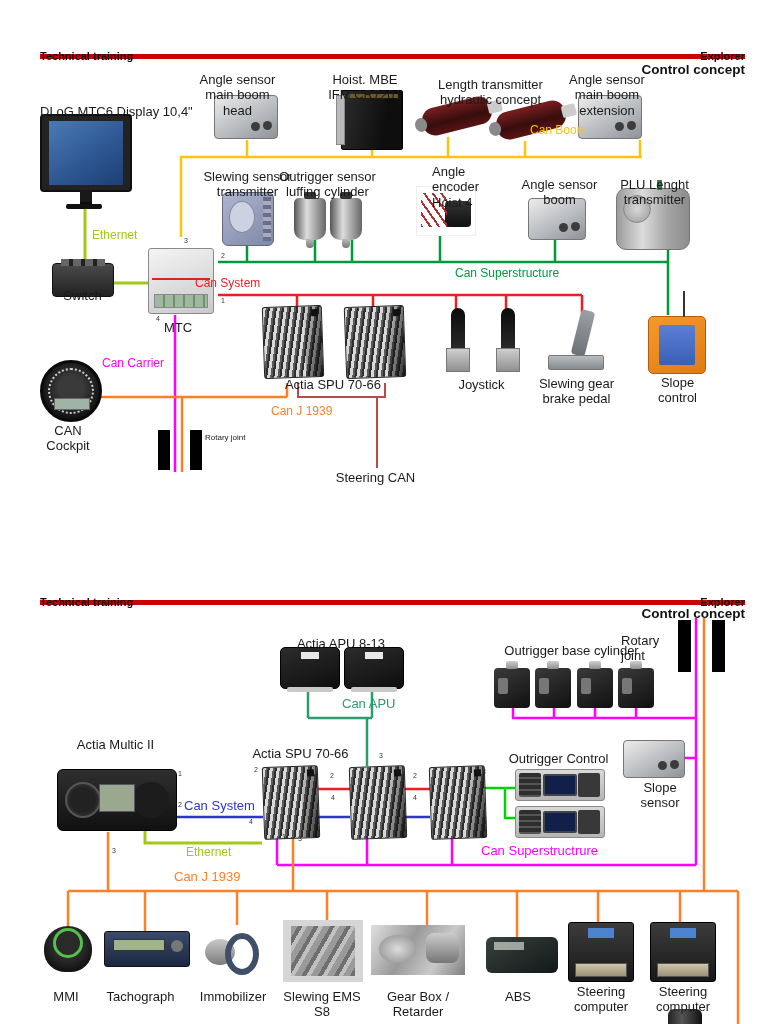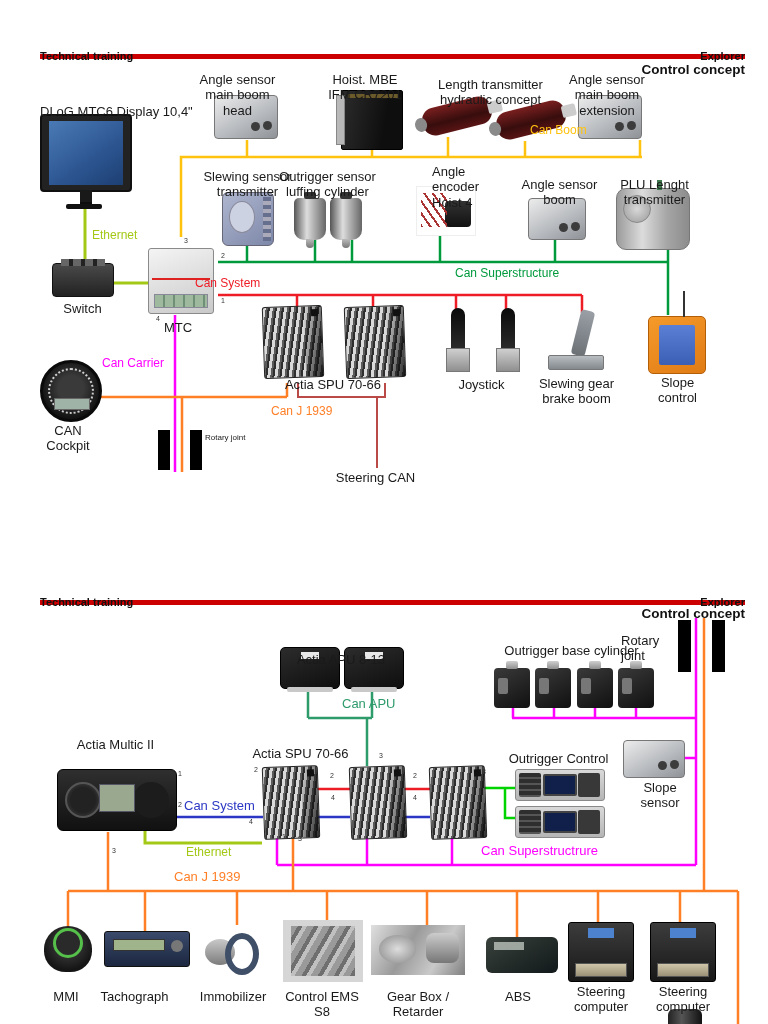--- a/index.html
+++ b/index.html
@@ -200,28 +200,28 @@
   <div class="lbl" style="left:552px;top:72px;width:110px">Angle sensor
 main boom extension</div>
   <div class="lbl" style="left:200px;top:169px;width:95px">Slewing sensor
 transmitter</div>
   <div class="lbl" style="left:275px;top:169px;width:105px">Outrigger sensor
 luffing cylinder</div>
   <div class="lbl" style="left:432px;top:164px;width:80px;text-align:left">Angle encoder
 Hoist 4</div>
   <div class="lbl" style="left:507px;top:177px;width:105px">Angle sensor boom</div>
   <div class="lbl" style="left:592px;top:177px;width:125px">PLU Lenght transmitter</div>
-  <div class="lbl" style="left:55px;top:301px;width:55px">Switch</div>
+  <div class="lbl" style="left:55px;top:288px;width:55px">Switch</div>
   <div class="lbl" style="left:158px;top:320px;width:40px">MTC</div>
   <div class="lbl" style="left:36px;top:423px;width:64px">CAN Cockpit</div>
   <div class="lbl" style="left:205px;top:433px;width:55px;text-align:left;font-size:8px">Rotary joint</div>
   <div class="lbl" style="left:283px;top:377px;width:100px">Actia SPU 70-66</div>
   <div class="lbl" style="left:444px;top:377px;width:75px">Joystick</div>
   <div class="lbl" style="left:534px;top:376px;width:85px">Slewing gear
-brake boom</div>
+brake pedal</div>
   <div class="lbl" style="left:645px;top:375px;width:65px">Slope
 control</div>
   <div class="lbl" style="left:333px;top:470px;width:85px">Steering CAN</div>
 
   <div class="buslbl" style="left:530px;top:123px;color:#ffc20e">Can Boom</div>
   <div class="buslbl" style="left:92px;top:228px;color:#a3c916">Ethernet</div>
   <div class="buslbl" style="left:195px;top:276px;color:#ee1c25">Can System</div>
   <div class="buslbl" style="left:455px;top:266px;color:#009a3d">Can Superstructure</div>
   <div class="buslbl" style="left:102px;top:356px;color:#ff00ff">Can Carrier</div>
   <div class="buslbl" style="left:271px;top:404px;color:#ff7f27">Can J 1939</div>
@@ -254,32 +254,32 @@
   <div class="dev mmi" style="left:44px;top:926px;width:48px;height:46px"></div>
   <div class="dev tacho" style="left:104px;top:931px;width:84px;height:34px"></div>
   <div class="dev immo" style="left:203px;top:925px;width:58px;height:50px"></div>
   <div class="dev engine" style="left:283px;top:920px;width:80px;height:62px"></div>
   <div class="dev gear" style="left:371px;top:925px;width:94px;height:50px"></div>
   <div class="dev absbox" style="left:486px;top:937px;width:72px;height:36px"></div>
   <div class="dev steer" style="left:568px;top:922px;width:64px;height:58px"></div>
   <div class="dev steer" style="left:650px;top:922px;width:64px;height:58px"></div>
   <div class="dev cylsmall" style="left:668px;top:1009px;width:34px;height:15px"></div>
 
-  <div class="lbl" style="left:291px;top:652px;width:100px">Actia APU 8-13</div>
+  <div class="lbl" style="left:291px;top:636px;width:100px">Actia APU 8-13</div>
   <div class="lbl" style="left:494px;top:643px;width:155px">Outrigger base cylinder</div>
   <div class="lbl" style="left:621px;top:633px;width:55px;text-align:left">Rotary joint</div>
   <div class="lbl" style="left:63px;top:737px;width:105px">Actia Multic II</div>
   <div class="lbl" style="left:248px;top:746px;width:105px">Actia SPU 70-66</div>
   <div class="lbl" style="left:506px;top:751px;width:105px">Outrigger Control</div>
   <div class="lbl" style="left:630px;top:780px;width:60px">Slope
 sensor</div>
   <div class="lbl" style="left:41px;top:989px;width:50px">MMI</div>
-  <div class="lbl" style="left:92px;top:989px;width:85px">Tachograph</div>
+  <div class="lbl" style="left:98px;top:989px;width:85px">Tachograph</div>
   <div class="lbl" style="left:193px;top:989px;width:80px">Immobilizer</div>
-  <div class="lbl" style="left:282px;top:989px;width:80px">Control EMS S8</div>
+  <div class="lbl" style="left:282px;top:989px;width:80px">Slewing EMS S8</div>
   <div class="lbl" style="left:368px;top:989px;width:100px">Gear Box / Retarder</div>
   <div class="lbl" style="left:493px;top:989px;width:50px">ABS</div>
   <div class="lbl" style="left:570px;top:984px;width:62px">Steering
 computer</div>
   <div class="lbl" style="left:652px;top:984px;width:62px">Steering
 computer</div>
 
   <div class="buslbl" style="left:342px;top:696px;color:#2e9b6b;font-size:13px">Can APU</div>
   <div class="buslbl" style="left:184px;top:798px;color:#2b37c4;font-size:13px">Can System</div>
   <div class="buslbl" style="left:186px;top:845px;color:#a3c916">Ethernet</div>

